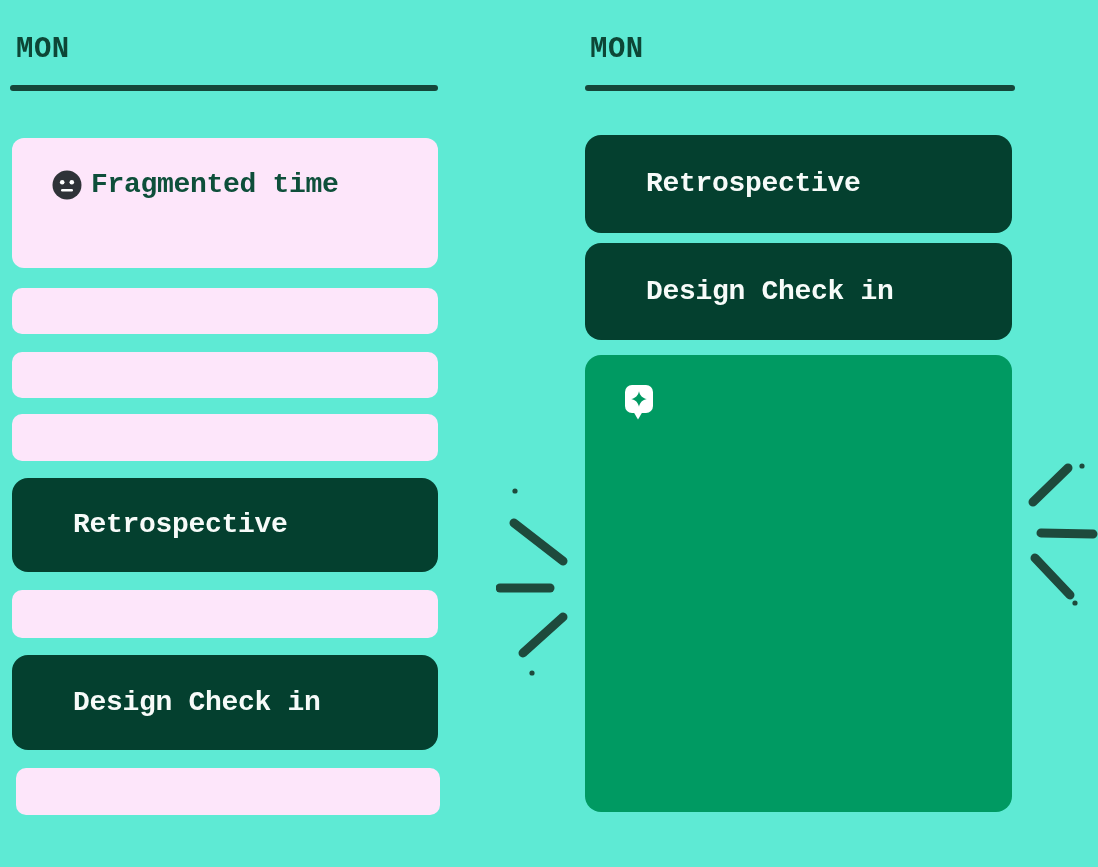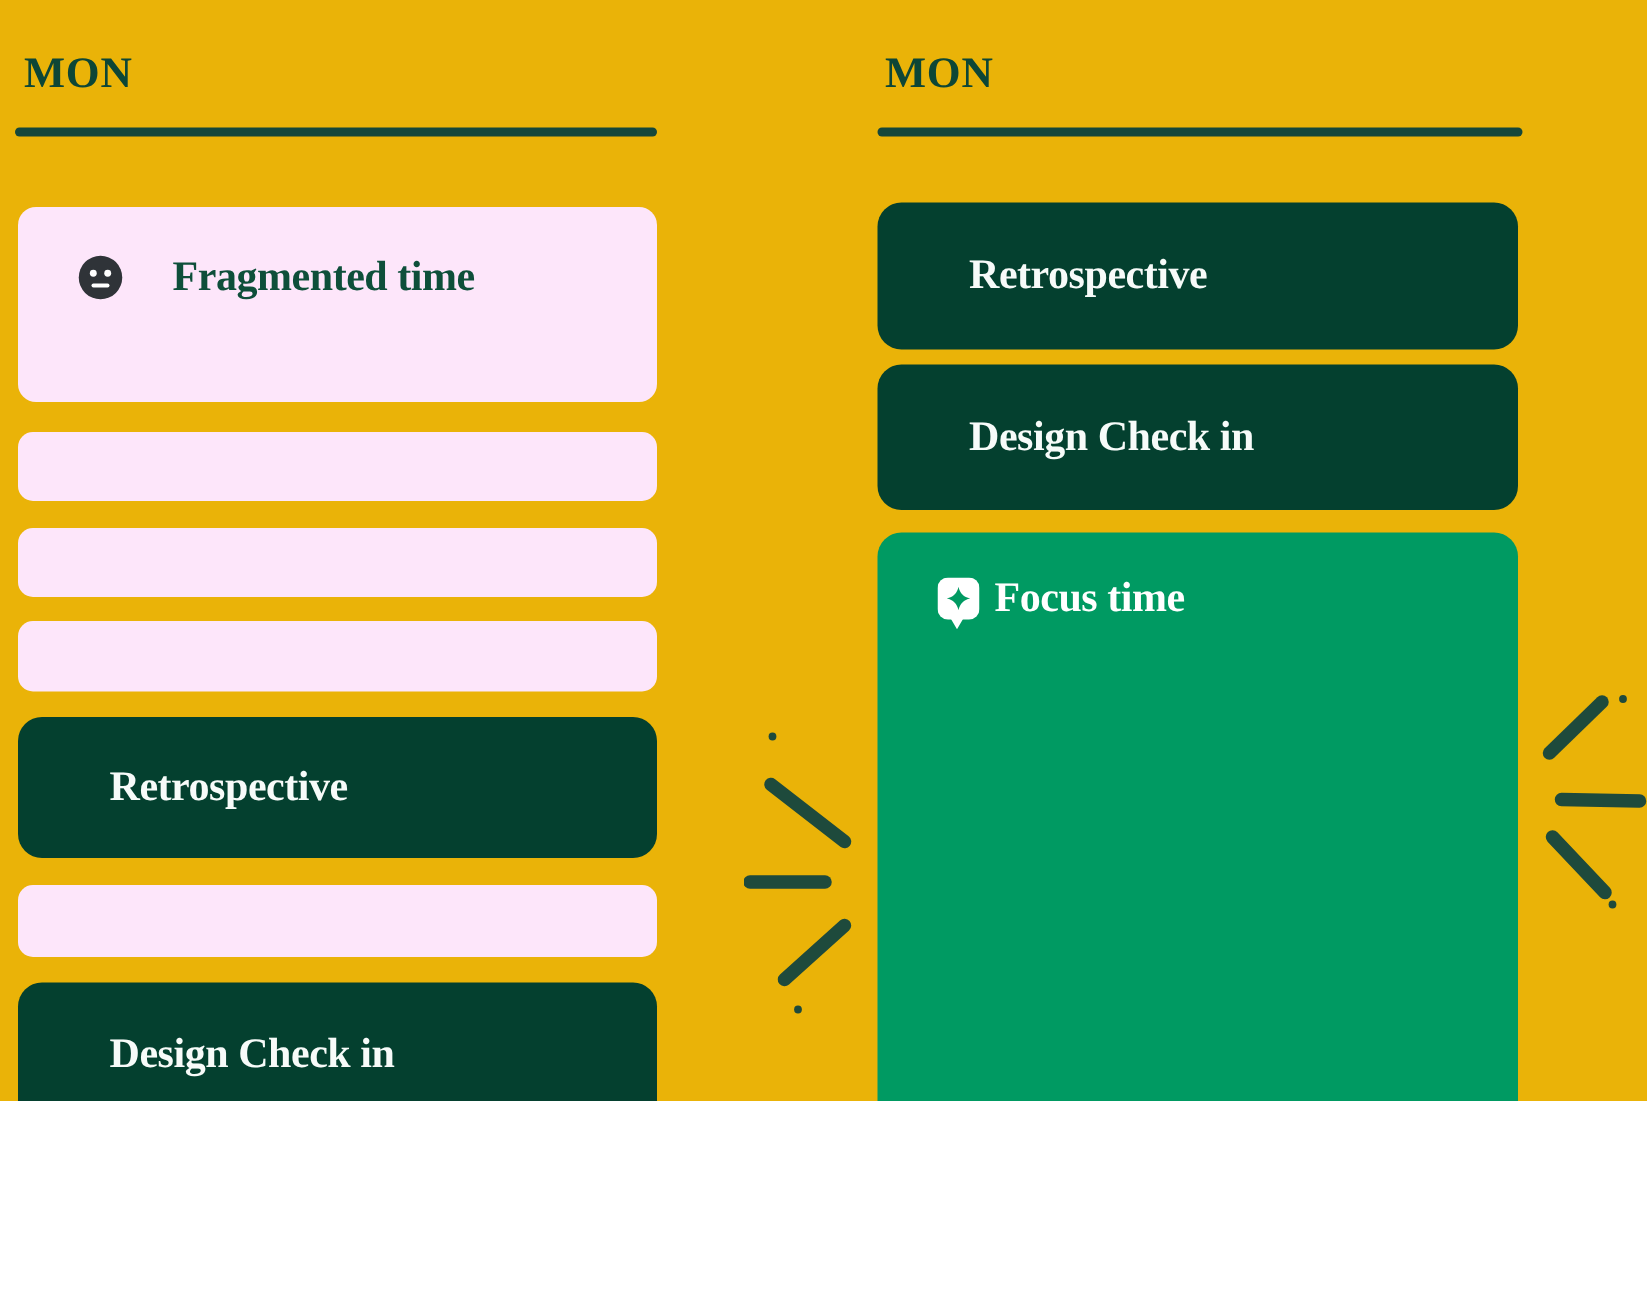--- a/index.html
+++ b/index.html
@@ -1,18 +1,18 @@
 <!DOCTYPE html>
 <html><head>
 <meta charset="utf-8">
 <style>
   html,body{margin:0;padding:0;background:#ffffff;}
   .canvas{
-    position:relative;width:1098px;height:734px;background:#eab308;overflow:hidden;
-    font-family:Liberation Serif, serif;
+    position:relative;width:1098px;height:867px;background:#5eead4;overflow:hidden;
+    font-family:Liberation Mono, monospace;
   }
   .day-header{
     position:absolute;top:34px;font-size:29px;font-weight:bold;
     color:#0D4636;letter-spacing:0.5px;line-height:1.1;
   }
   .rule{
     position:absolute;top:85px;height:6px;border-radius:3px;background:#15473A;
   }
   .block{position:absolute;box-sizing:border-box;}
   .pink{background:#FDE6FA;}
@@ -22,21 +22,21 @@
   }
   .meeting .event-title{color:#F7FBF9;}
   .event-title{
     font-size:28px;font-weight:bold;letter-spacing:-0.3px;line-height:30px;
     white-space:nowrap;
   }
   .fragmented{
     border-radius:12px;padding:32px 0 0 40px;display:flex;align-items:flex-start;
   }
   .fragmented .head-row{display:flex;align-items:center;gap:9px;}
-  .fragmented .event-title{color:#0E4F3A;margin-left:24px;}
+  .fragmented .event-title{color:#0E4F3A;}
   .strip{border-radius:10px;}
   .focus{
     background:#009A62;border-radius:16px;padding:30px 0 0 40px;
     display:flex;align-items:flex-start;
   }
   .focus .head-row{display:flex;align-items:flex-start;gap:10px;}
   .focus .event-title{color:#ffffff;margin-top:-1px;}
   .icon{display:inline-block;line-height:0;}
   .burst{position:absolute;}
 </style>
@@ -94,21 +94,20 @@
 
     <div class="block focus" style="left:585px;top:355px;width:427px;height:457px;">
       <div class="head-row">
         <span class="icon">
           <svg width="28" height="35" viewBox="0 0 28 35">
             <rect x="0" y="0" width="28" height="28" rx="7" fill="#ffffff"></rect>
             <path d="M8 26 h10 l-5 8.5 Z" fill="#ffffff"></path>
             <path d="M14 6.2 C14.8 10.4 17.6 13.2 21.8 14 C17.6 14.8 14.8 17.6 14 21.8 C13.2 17.6 10.4 14.8 6.2 14 C10.4 13.2 13.2 10.4 14 6.2 Z" fill="#009A62"></path>
           </svg>
         </span>
-        <span class="event-title">Focus time</span>
       </div>
     </div>
   </section>
 
   <svg class="burst" style="left:496px;top:484px;" width="74" height="196" viewBox="0 0 74 196">
     <g stroke="#1E4A3C" stroke-width="9" stroke-linecap="round" fill="#1E4A3C">
       <circle cx="19" cy="7" r="2.6" stroke="none"></circle>
       <line x1="18" y1="39" x2="67" y2="77"></line>
       <line x1="4" y1="104" x2="54" y2="104"></line>
       <line x1="27" y1="169" x2="67" y2="133"></line>

